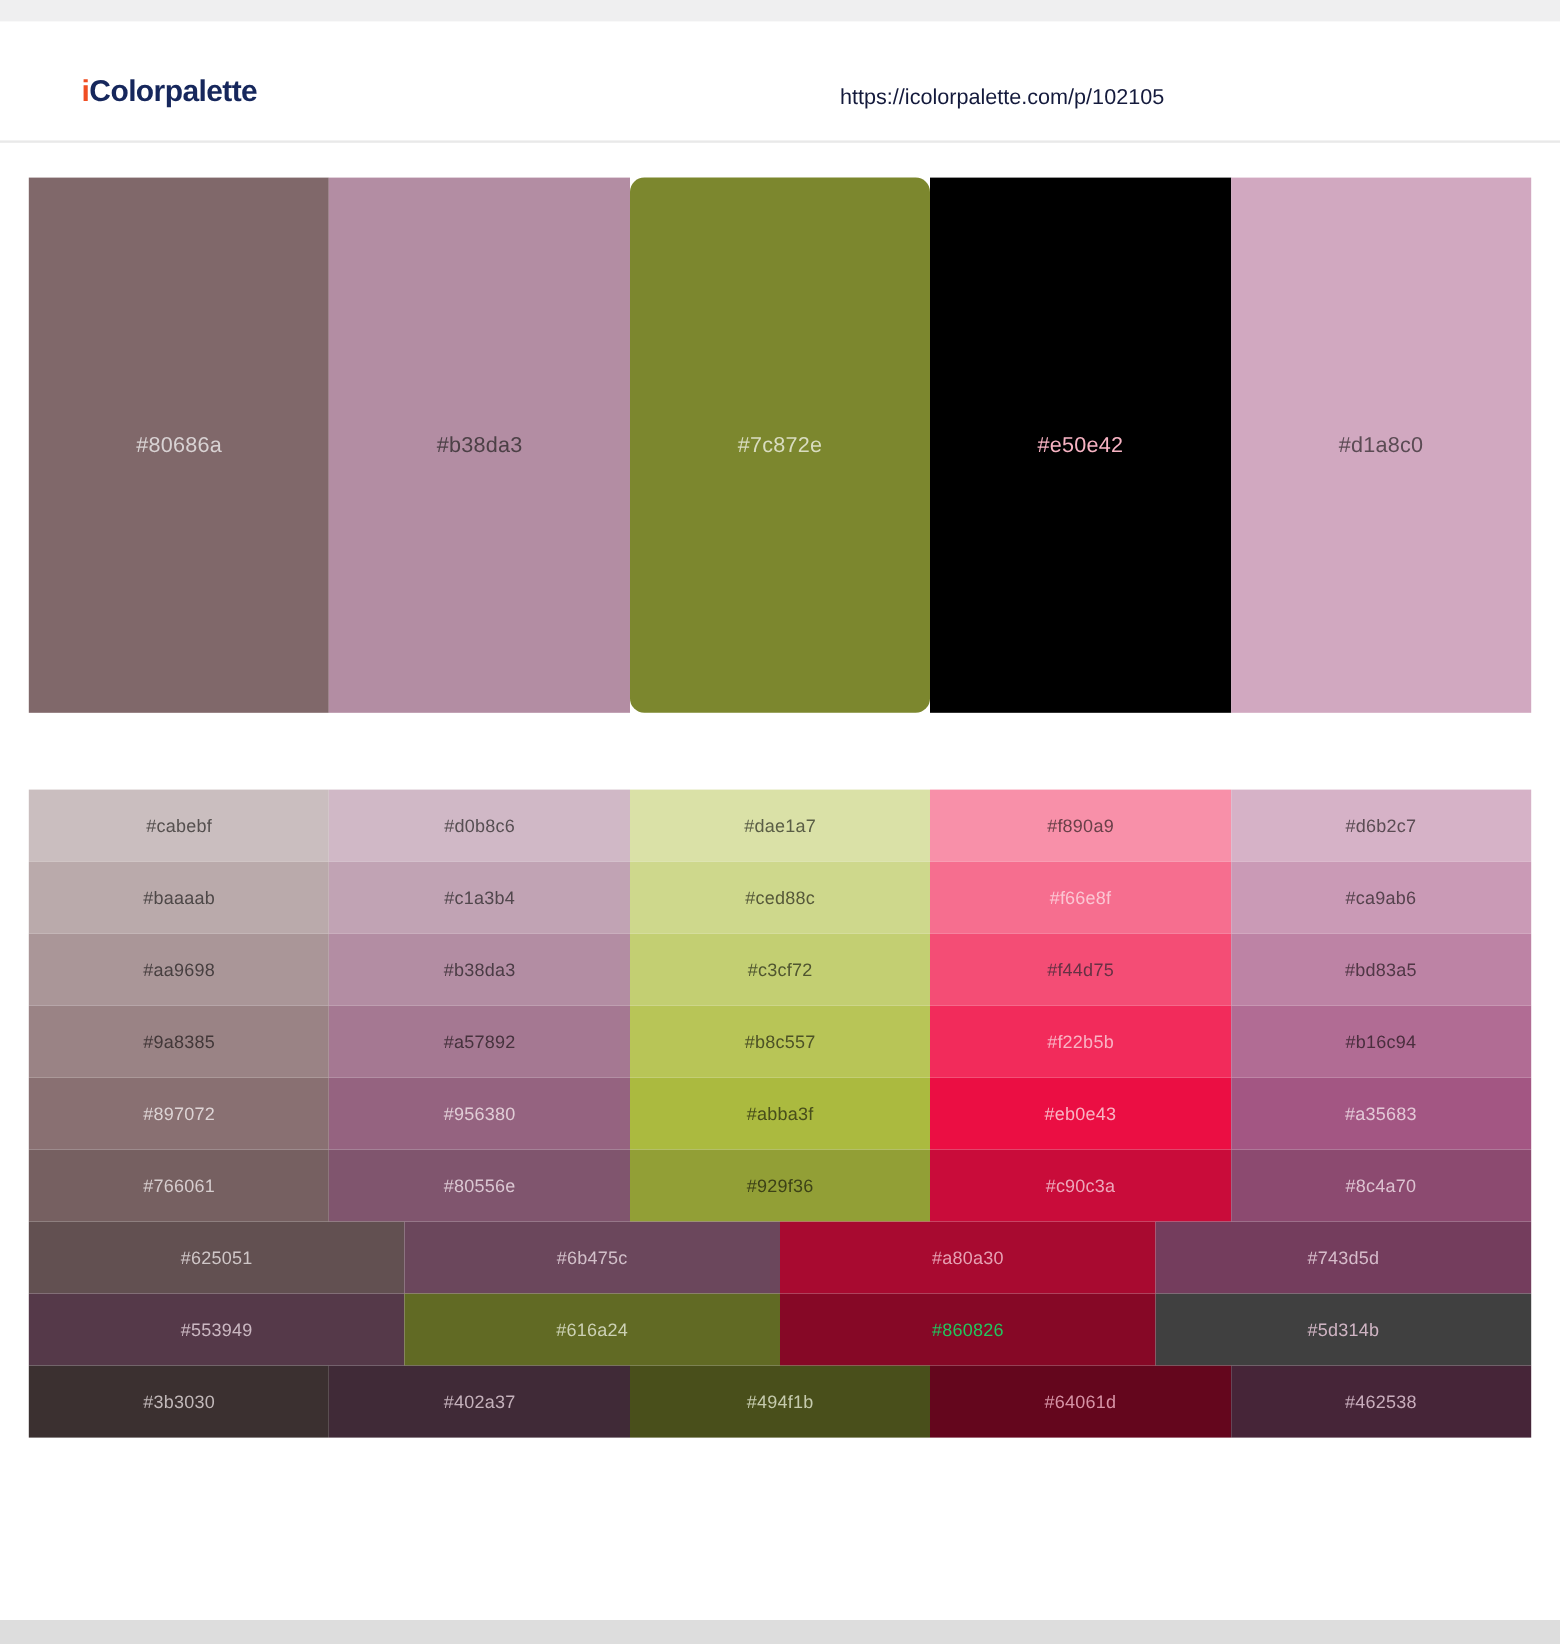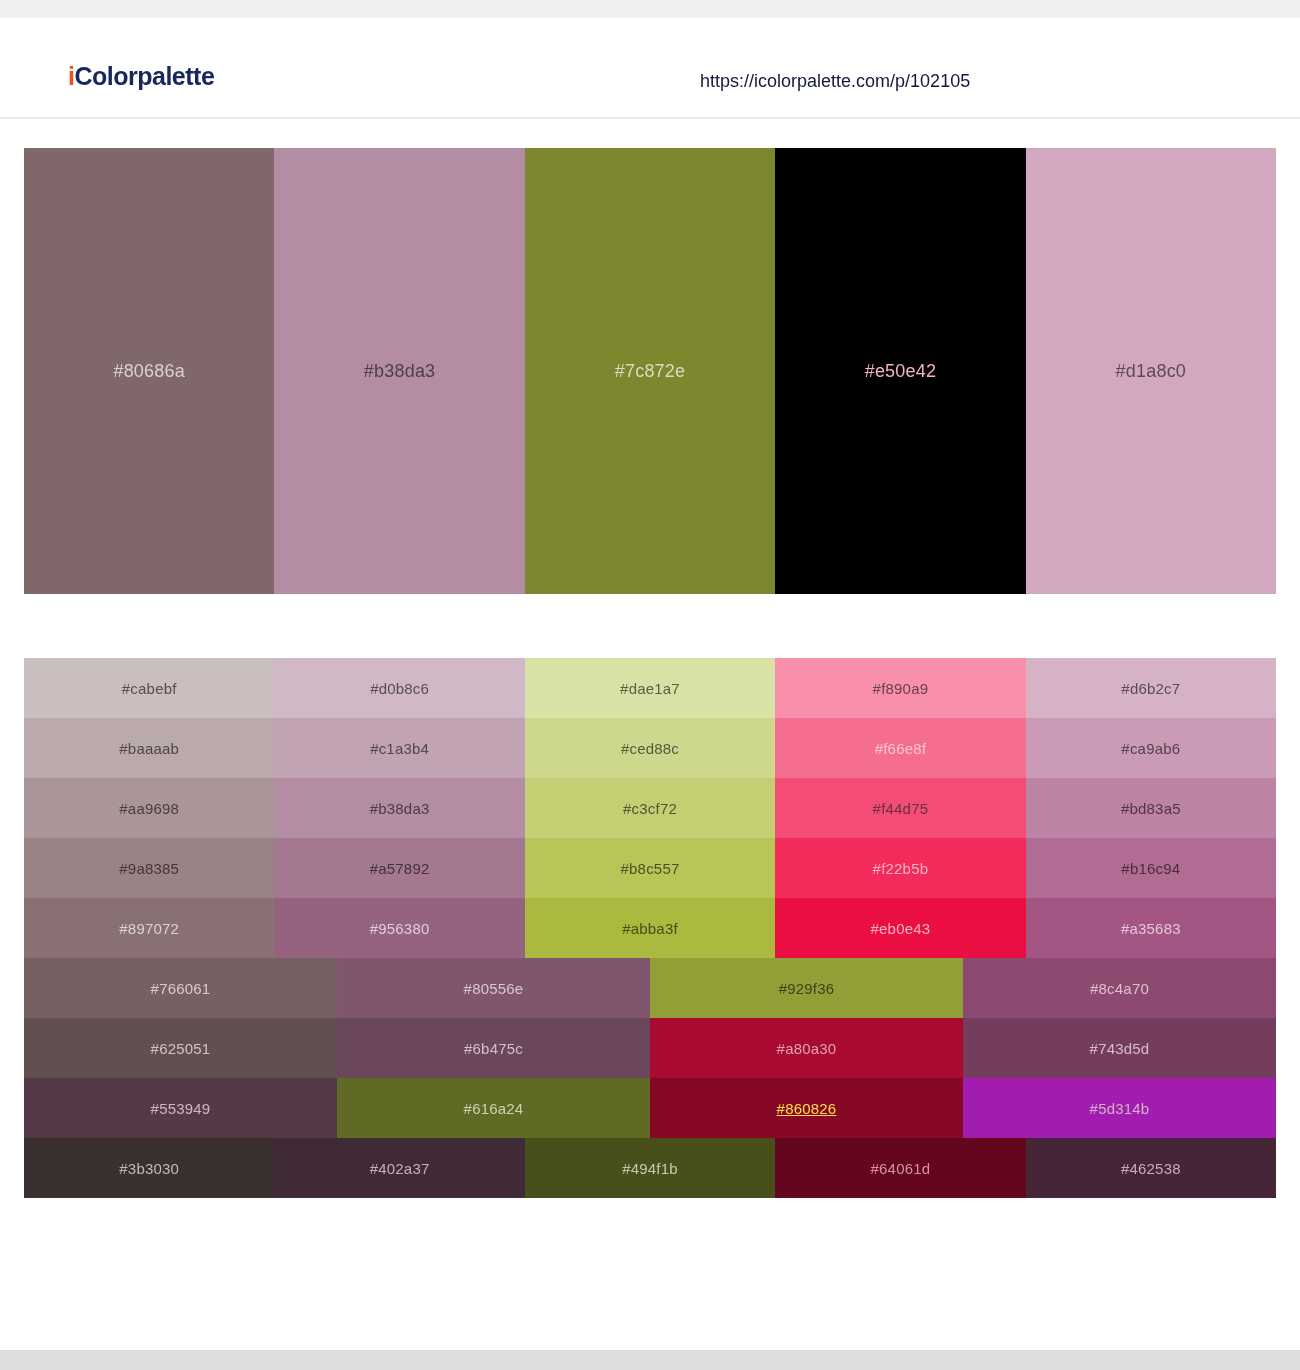--- a/index.html
+++ b/index.html
@@ -108,21 +108,21 @@
     <div class="url">https://icolorpalette.com/p/102105</div>
   </div>
 
   <div class="main-swatches">
       <div class="main-swatch" style="background: rgb(128, 104, 106);">
         <span class="hex" style="color: rgb(216, 210, 211);">#80686a</span>
       </div>
       <div class="main-swatch" style="background: rgb(179, 141, 163);">
         <span class="hex" style="color: rgb(76, 64, 70);">#b38da3</span>
       </div>
-      <div class="main-swatch" style="background: rgb(124, 135, 46);">
+      <div class="main-swatch" style="background: rgb(124, 135, 46); border-radius: 12px;">
         <span class="hex" style="color: rgb(217, 220, 192);">#7c872e</span>
       </div>
       <div class="main-swatch" style="background: #000000;">
         <span class="hex" style="color: rgb(247, 179, 195);">#e50e42</span>
       </div>
       <div class="main-swatch" style="background: rgb(209, 168, 192);">
         <span class="hex" style="color: rgb(91, 75, 84);">#d1a8c0</span>
       </div>
     </div>
 
@@ -215,20 +215,23 @@
       <div class="shade-row">
         <div class="shade-cell" style="background: rgb(118, 96, 97);">
           <span class="hex" style="color: rgb(214, 205, 206);">#766061</span>
         </div>
         <div class="shade-cell" style="background: rgb(128, 85, 110);">
           <span class="hex" style="color: rgb(218, 199, 210);">#80556e</span>
         </div>
         <div class="shade-cell" style="background: rgb(146, 159, 54);">
           <span class="hex" style="color: rgb(61, 66, 23);">#929f36</span>
         </div>
+        <div class="shade-cell" style="background: rgb(201, 12, 58);">
+          <span class="hex" style="color: rgb(237, 166, 185);">#c90c3a</span>
+        </div>
         <div class="shade-cell" style="background: rgb(140, 74, 112);">
           <span class="hex" style="color: rgb(221, 194, 209);">#8c4a70</span>
         </div>
       </div>
       <div class="shade-row">
         <div class="shade-cell" style="background: rgb(98, 80, 81);">
           <span class="hex" style="color: rgb(207, 198, 199);">#625051</span>
         </div>
         <div class="shade-cell" style="background: rgb(107, 71, 92);">
           <span class="hex" style="color: rgb(210, 191, 201);">#6b475c</span>
@@ -241,23 +244,23 @@
         </div>
       </div>
       <div class="shade-row">
         <div class="shade-cell" style="background: rgb(85, 57, 73);">
           <span class="hex" style="color: rgb(203, 184, 194);">#553949</span>
         </div>
         <div class="shade-cell" style="background: rgb(97, 106, 36);">
           <span class="hex" style="color: rgb(204, 209, 180);">#616a24</span>
         </div>
         <div class="shade-cell" style="background: rgb(134, 8, 38);">
-          <span class="hex" style="color: #fde047; text-decoration: underline;">#860826</span>
-        </div>
-        <div class="shade-cell" style="background: #a21caf;">
+          <span class="hex" style="color: #22c55e;">#860826</span>
+        </div>
+        <div class="shade-cell" style="background: #404040;">
           <span class="hex" style="color: rgb(207, 180, 195);">#5d314b</span>
         </div>
       </div>
       <div class="shade-row">
         <div class="shade-cell" style="background: rgb(59, 48, 48);">
           <span class="hex" style="color: rgb(193, 184, 185);">#3b3030</span>
         </div>
         <div class="shade-cell" style="background: rgb(64, 42, 55);">
           <span class="hex" style="color: rgb(196, 177, 187);">#402a37</span>
         </div>

